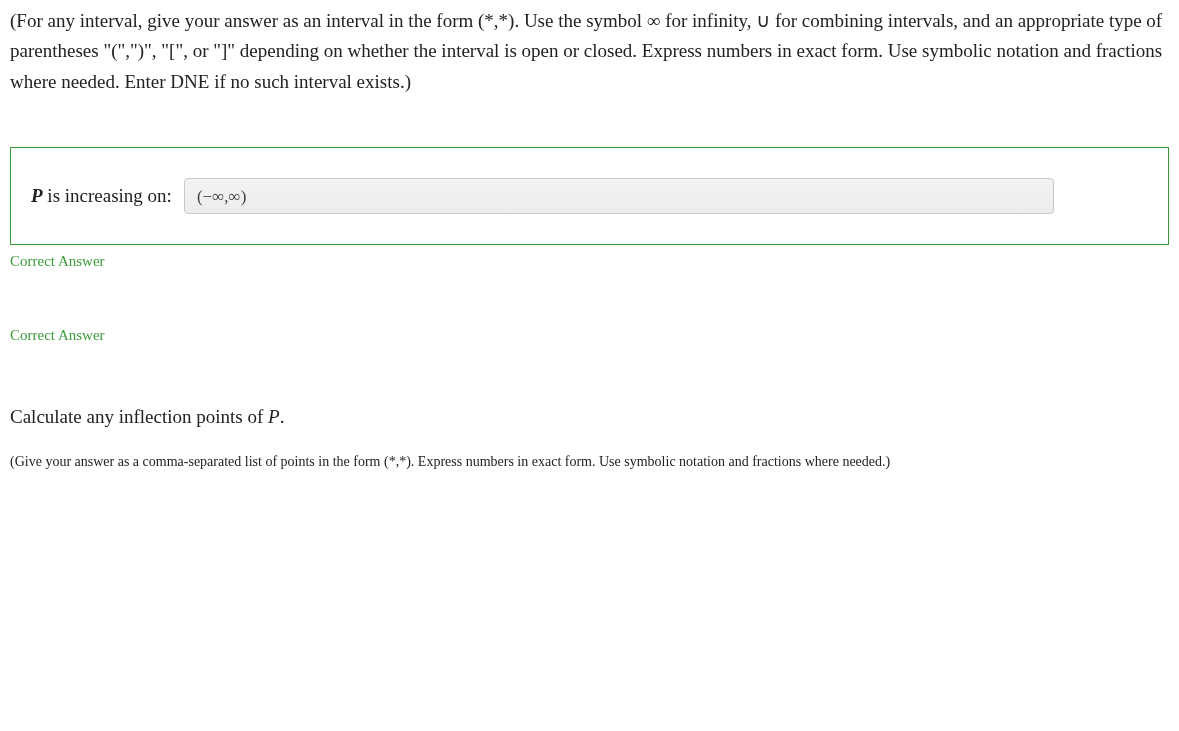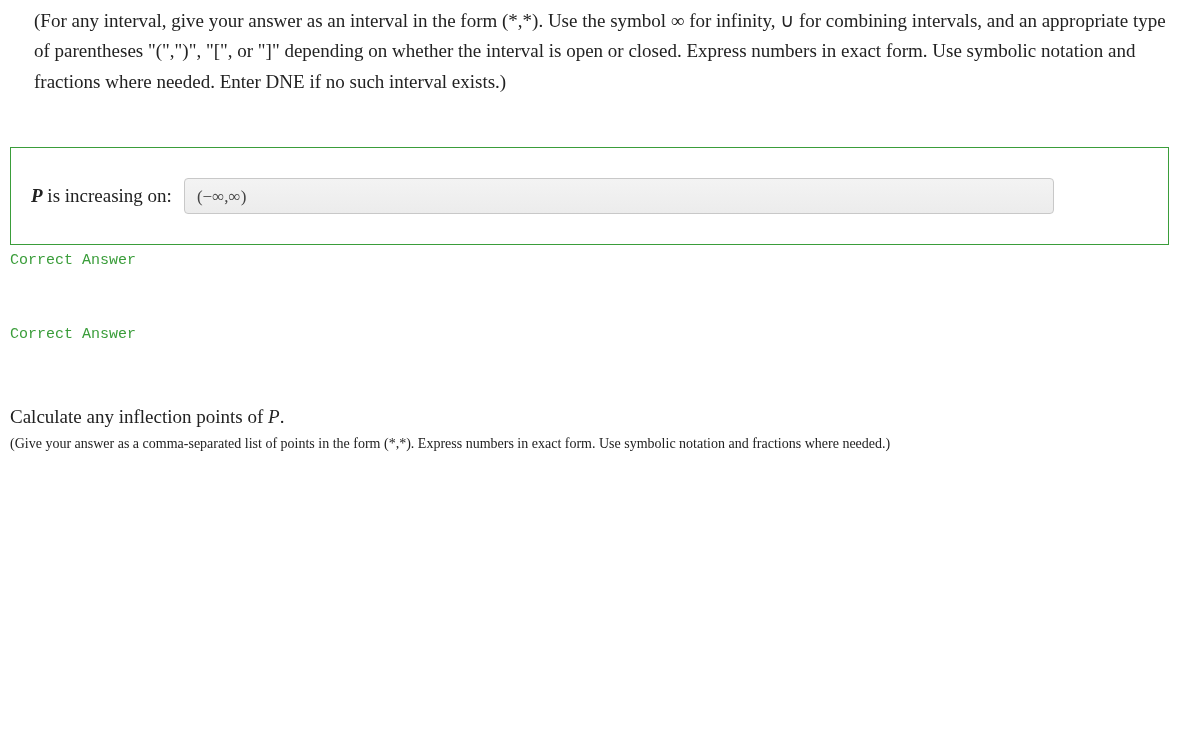--- a/index.html
+++ b/index.html
@@ -10,21 +10,20 @@
     body {
       font-family: Georgia, 'Times New Roman', serif;
       font-size: 19px;
       color: #222;
       padding: 6px 10px;
       width: 1179px;
       line-height: 1.6;
     }
     .instructions {
       margin-bottom: 50px;
-      margin-left: 24px;
     }
     .question-group {
       margin-bottom: 50px;
     }
     .answer-box {
       border: 1px solid #3a9d3a;
       padding: 30px 20px;
       display: flex;
       align-items: center;
       gap: 12px;
@@ -46,26 +45,27 @@
       padding: 7px 12px;
       font-family: Georgia, 'Times New Roman', serif;
       font-size: 17px;
       color: #444;
       height: 36px;
       display: flex;
       align-items: center;
     }
     .correct-label {
       color: #3a9d3a;
-      font-family: Liberation Mono, monospace;
+      font-family: Liberation Serif, serif;
       font-size: 15px;
       margin-top: 4px;
     }
     .section-prompt {
       margin-top: 55px;
+      margin-bottom: 18px;
       font-size: 19px;
     }
     .section-prompt .var {
       font-style: italic;
     }
     .sub-instructions {
       font-size: 14px;
       line-height: 1.6;
     }
   </style>

